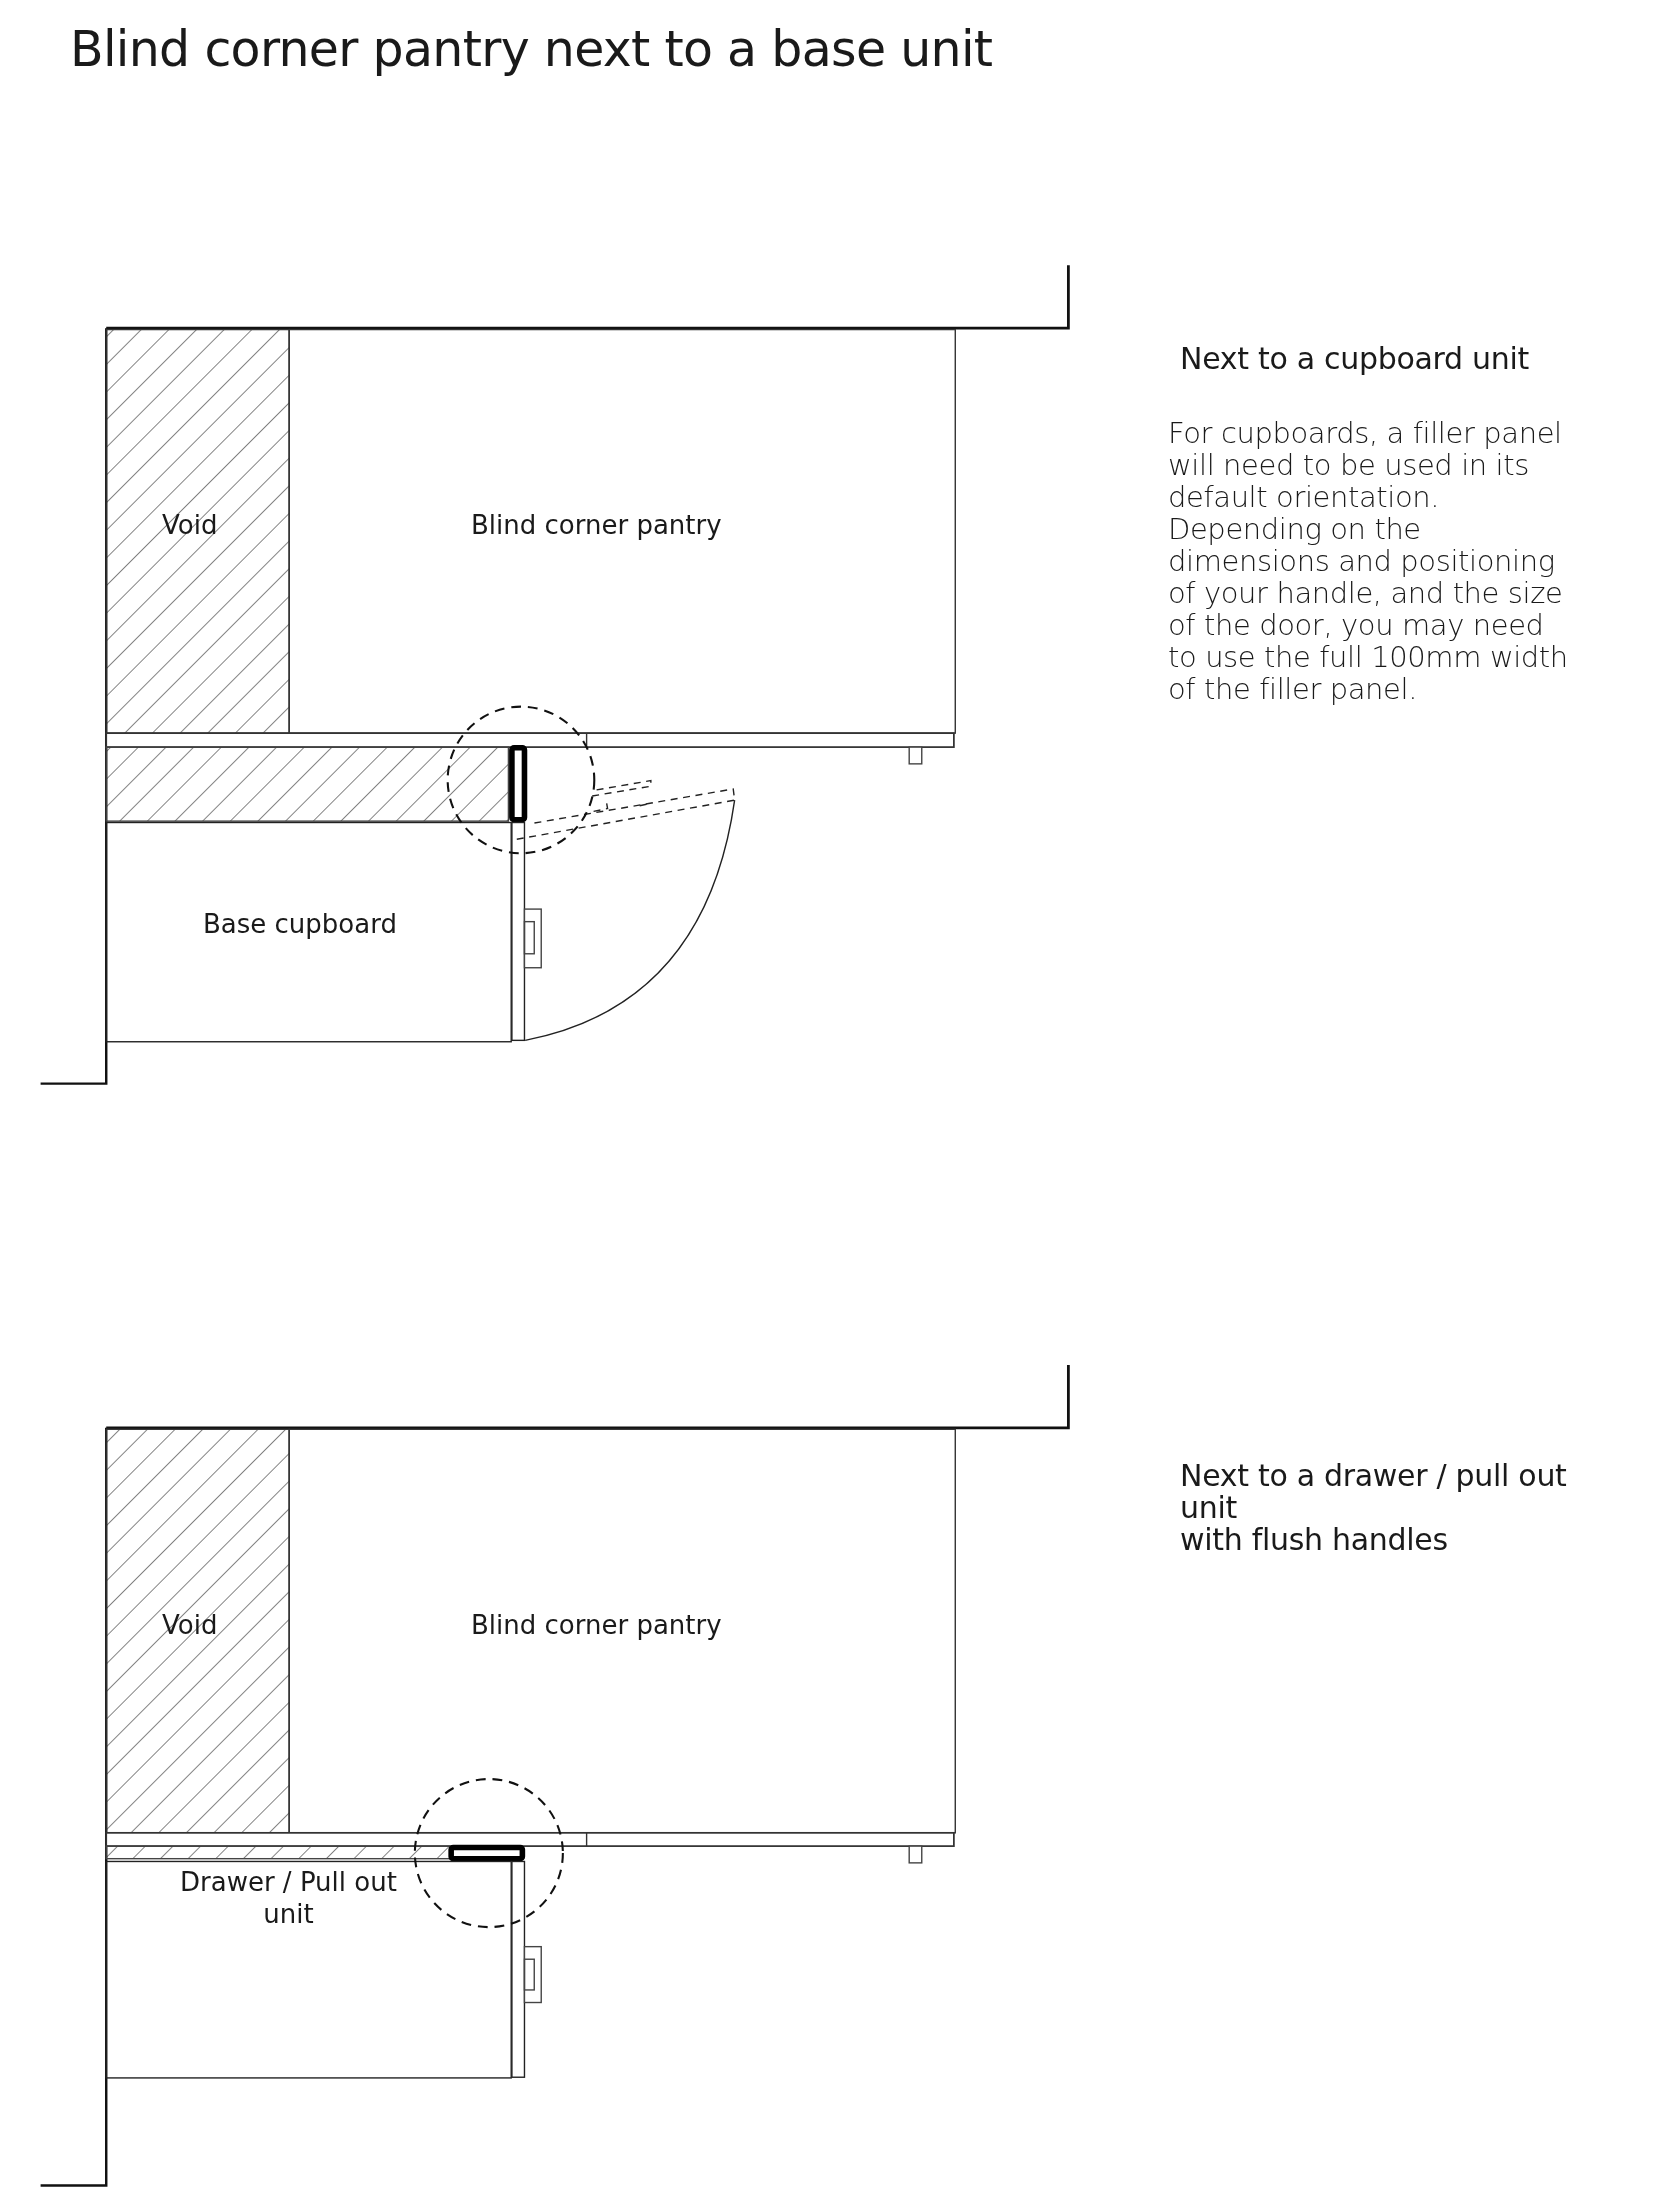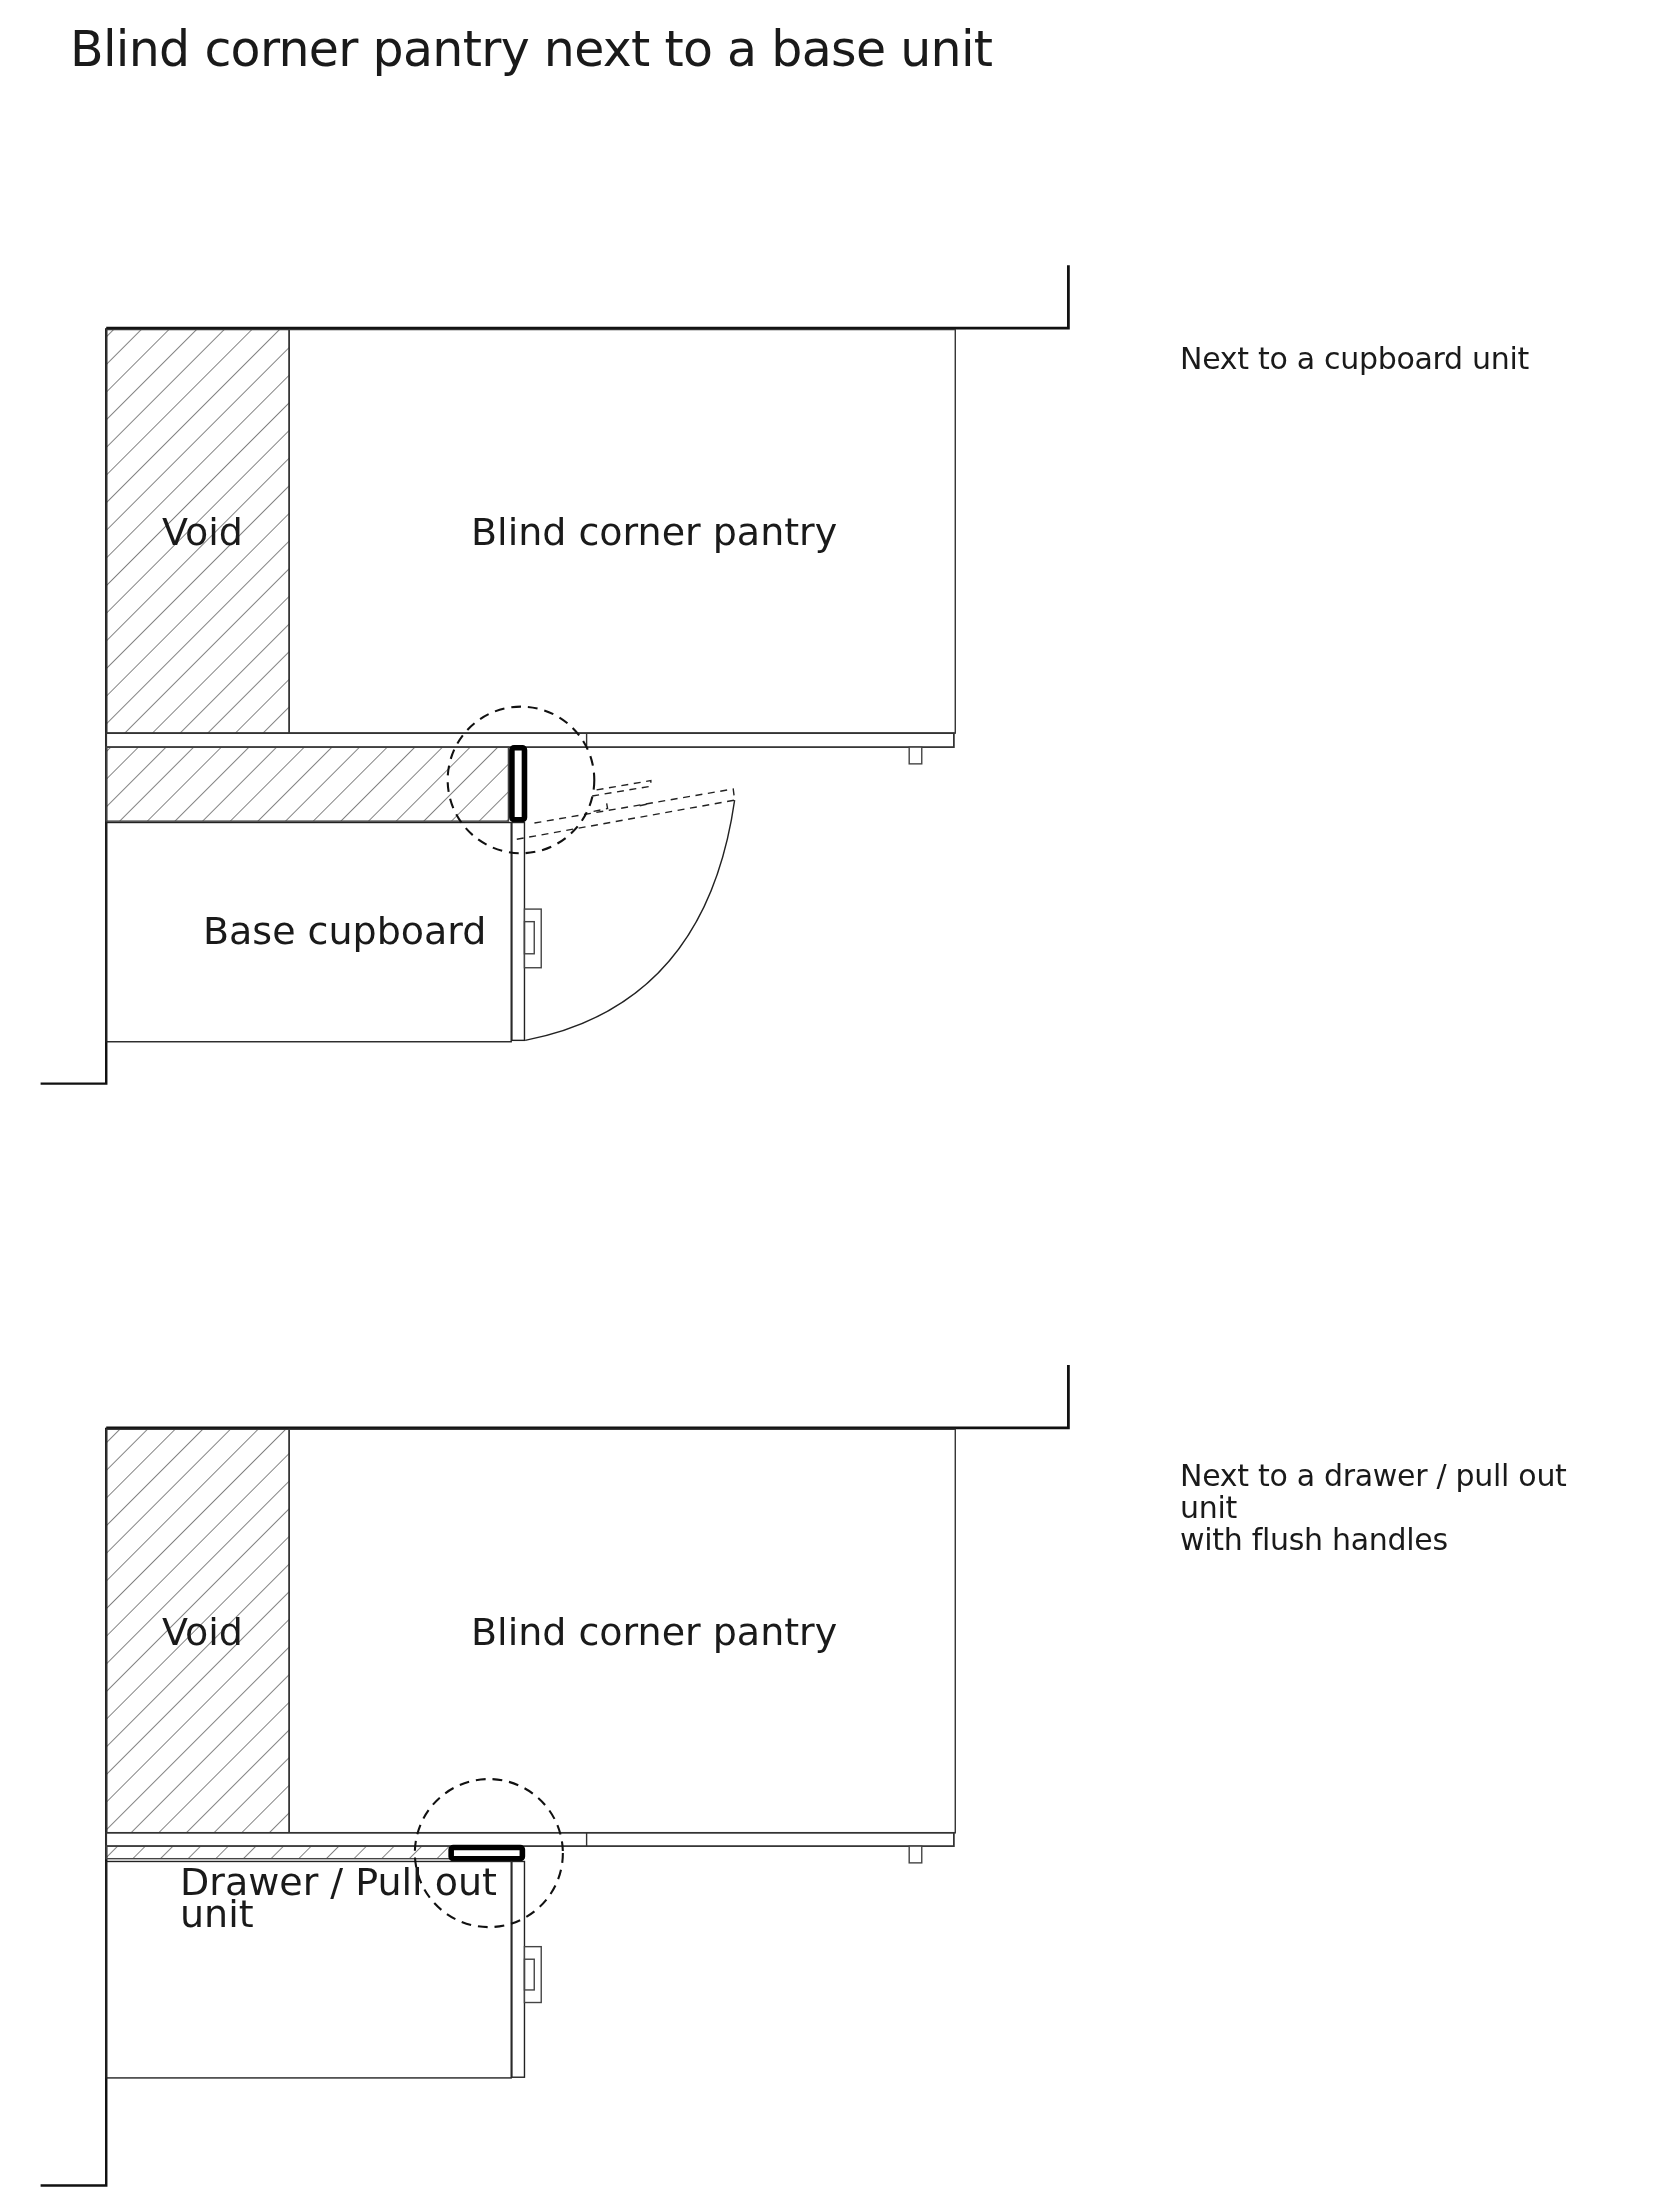--- a/index.html
+++ b/index.html
@@ -1,21 +1,21 @@
 <!DOCTYPE html>
 <html style="font-size:11.2px"><head>
 <meta charset="utf-8">
 <style>
   html, body { margin: 0; padding: 0; background: #ffffff; }
   body { width: 1655px; height: 2205px; position: relative; overflow: hidden;
          font-family: "DejaVu Sans", "Liberation Sans", sans-serif; color: #1a1a1a; }
   .page-title { position: absolute; left: 46px; top: 21px; font-size: 49px; font-weight: 400;
                 letter-spacing: -0.7px; white-space: nowrap; margin-left: 24px; }
   svg.drawing { position: absolute; left: 0; top: 0; }
-  .lbl { position: absolute; font-size: 38px; white-space: nowrap; text-align: left; }
+  .lbl { position: absolute; font-size: 26px; white-space: nowrap; text-align: center; }
   .side { position: absolute; left: 1168px; width: 461px; }
   .side h2 { margin: 12px; font-size: 30px; font-weight: 400; line-height: 32px; letter-spacing: -0.3px; }
   .side p { margin: 0; font-size: 29px; font-weight: 300; line-height: 32px; letter-spacing: -0.4px; white-space: pre-line; }
 </style>
 </head>
 <body>
 
 <div class="page-title">Blind corner pantry next to a base unit</div>
 
 <svg class="drawing" width="1655" height="2205" viewBox="0 0 2370 3158" xmlns="http://www.w3.org/2000/svg">
@@ -83,20 +83,29 @@
     <circle cx="700" cy="2654" r="106" fill="none" stroke="#111" stroke-width="3" stroke-dasharray="14,10"></circle>
   </g>
 </svg>
 
 <div class="lbl" style="left:162px; top:510px;">Void</div>
 <div class="lbl" style="left:471px; top:510px;">Blind corner pantry</div>
 <div class="lbl" style="left:203px; top:909px;">Base cupboard</div>
 
 <div class="side" style="top:331px;">
   <h2>Next to a cupboard unit</h2>
+  <p style="margin-top:42px; white-space:pre-line;">For cupboards, a filler panel
+will need to be used in its
+default orientation.
+Depending on the
+dimensions and positioning
+of your handle, and the size
+of the door, you may need
+to use the full 100mm width
+of the filler panel.</p>
 </div>
 
 <div class="lbl" style="left:162px; top:1610px;">Void</div>
 <div class="lbl" style="left:471px; top:1610px;">Blind corner pantry</div>
 <div class="lbl" style="left:180px; top:1866px; white-space:pre-line; line-height:32px;">Drawer / Pull out
 unit</div>
 
 <div class="side" style="top:1448px;">
   <h2 style="white-space:pre-line;">Next to a drawer / pull out unit
 with flush handles</h2>

